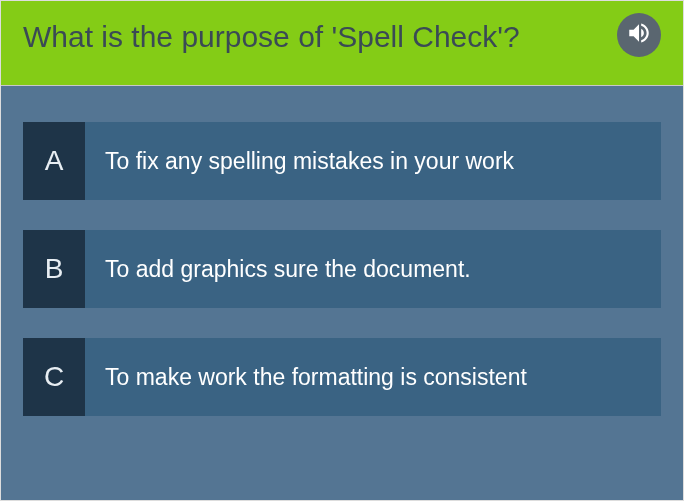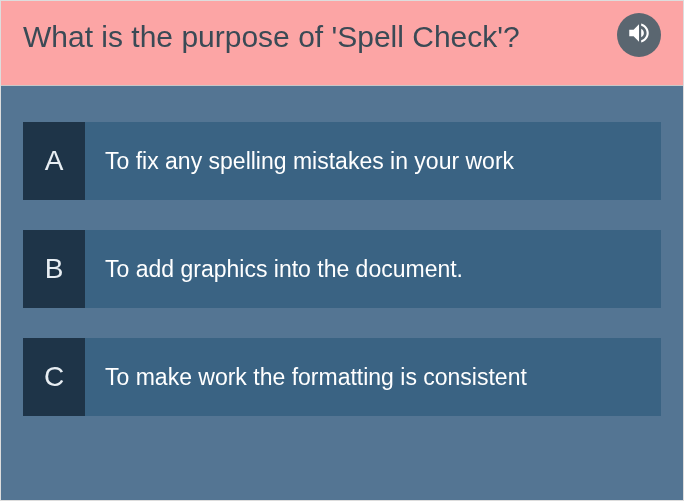--- a/index.html
+++ b/index.html
@@ -5,21 +5,21 @@
     * { box-sizing: border-box; margin: 0; padding: 0; }
     body {
       font-family: -apple-system, BlinkMacSystemFont, "Segoe UI", Helvetica, Arial, sans-serif;
       background: #fff;
       width: 684px;
       height: 501px;
       overflow: hidden;
       border: 1px solid #ddd;
     }
     .header {
-      background: #fca5a5;
+      background: #84cc16;
       padding: 18px 22px 28px 22px;
       display: flex;
       align-items: flex-start;
       justify-content: space-between;
     }
     .question-text {
       font-size: 30px;
       font-weight: 300;
       color: #3a4a55;
       line-height: 1.2;
@@ -91,21 +91,21 @@
 
 <div class="options-panel">
 
   <div class="option">
     <div class="option-letter">A</div>
     <div class="option-text">To fix any spelling mistakes in your work</div>
   </div>
 
   <div class="option">
     <div class="option-letter">B</div>
-    <div class="option-text">To add graphics into the document.</div>
+    <div class="option-text">To add graphics sure the document.</div>
   </div>
 
   <div class="option">
     <div class="option-letter">C</div>
     <div class="option-text">To make work the formatting is consistent</div>
   </div>
 
 </div>
 
 </body></html>

